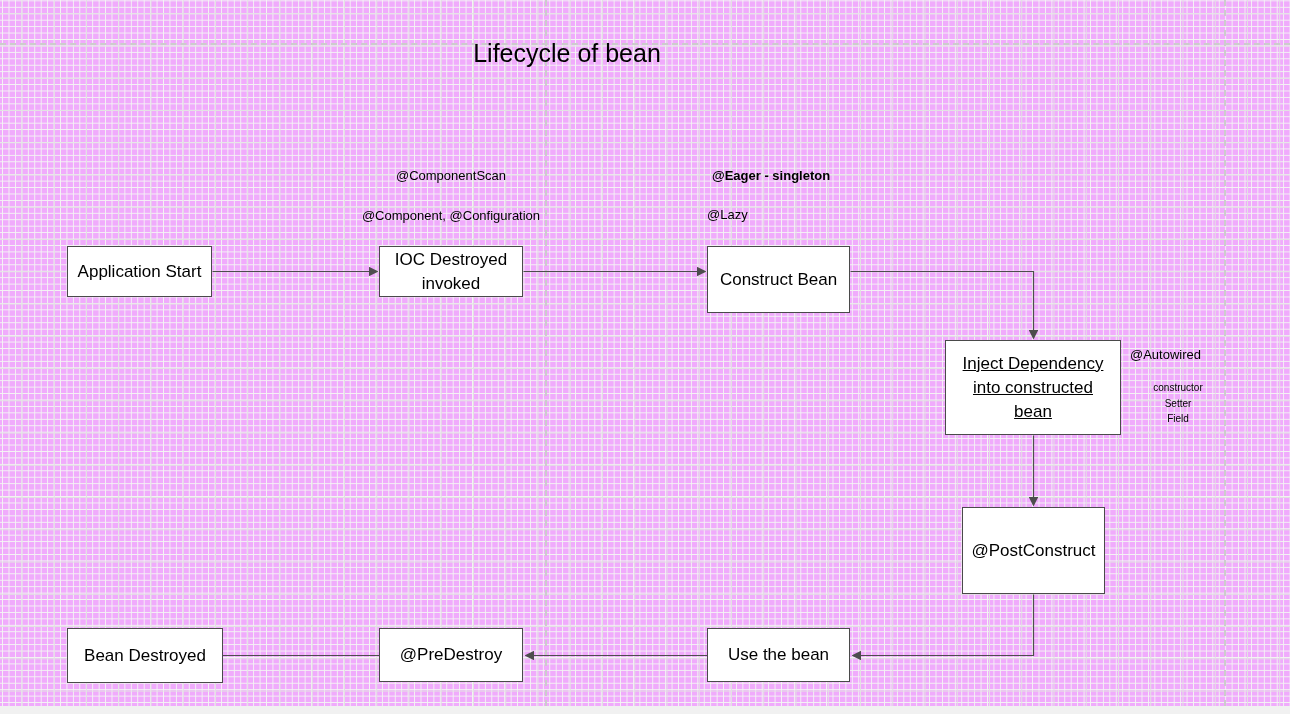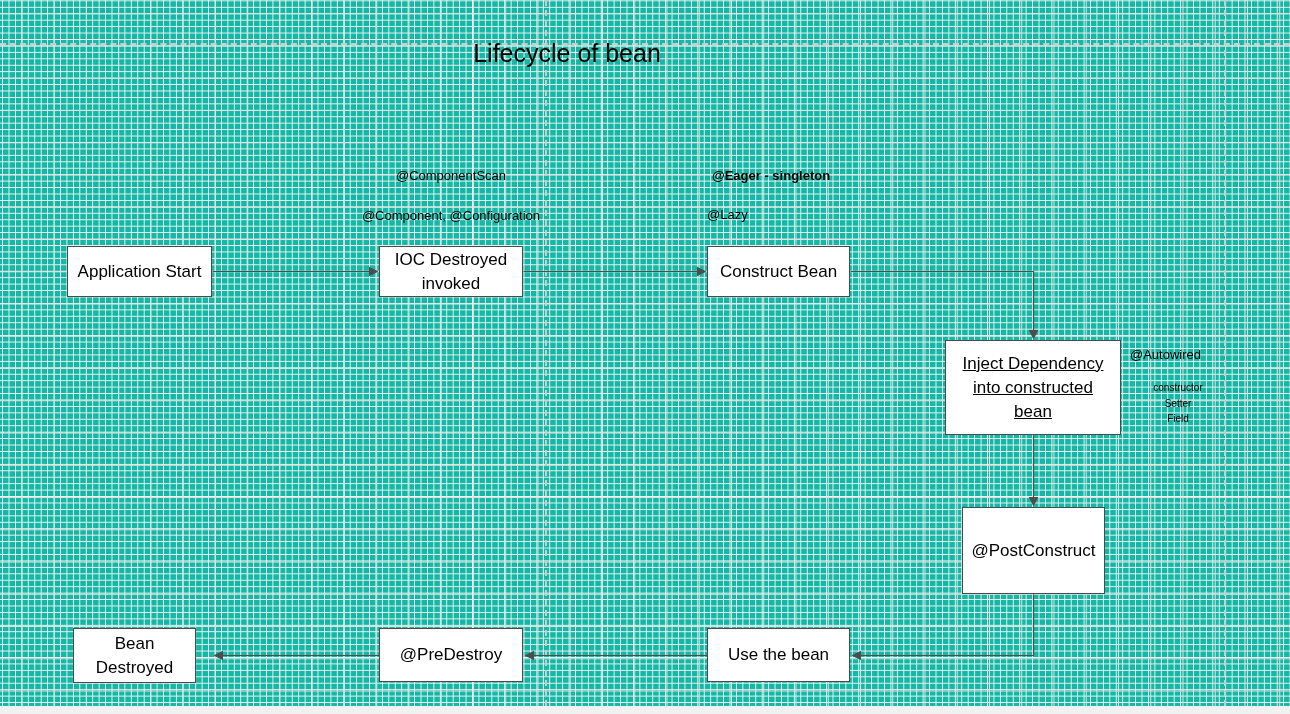--- a/index.html
+++ b/index.html
@@ -1,19 +1,19 @@
 <!DOCTYPE html>
 <html><head>
 <meta charset="utf-8">
 <style>
   html,body { margin:0; padding:0; }
   .canvas {
     position:relative;
     width:1290px; height:714px;
-    background:#14b8a6;
+    background:#f0abfc;
     overflow:hidden;
     font-family:"Liberation Sans","DejaVu Sans",sans-serif;
     color:#000000;
   }
   .grid {
     position:absolute; left:0; top:0; width:1290px; height:706px;
     background-image:
       linear-gradient(to right, #e2e2e2 1px, transparent 1px),
       linear-gradient(to bottom, #e2e2e2 1px, transparent 1px),
       linear-gradient(to right, #f4f4f4 1px, transparent 1px),
@@ -45,26 +45,26 @@
     background:#ffffff;
     border:1px solid #4a4a4a;
     box-sizing:border-box;
     display:flex; align-items:center; justify-content:center;
     text-align:center;
     font-size:17px; line-height:24px;
     white-space:pre-line;
   }
   .n0 { left:67px;  top:246px; width:145px; height:51px; }
   .n1 { left:379px; top:246px; width:144px; height:51px; }
-  .n2 { left:707px; top:246px; width:143px; height:51px; }
+  .n2 { left:707px; top:246px; width:143px; height:67px; }
   .n3 { left:945px; top:340px; width:176px; height:95px;text-decoration:underline; }
   .n4 { left:962px; top:507px; width:143px; height:87px; }
   .n5 { left:707px; top:628px; width:143px; height:54px; }
   .n6 { left:379px; top:628px; width:144px; height:54px; }
-  .n7 { left:73px;  top:628px; width:123px; height:55px; }
+  .n7 { left:67px;  top:628px; width:156px; height:55px; }
 
   .ann {
     position:absolute;
     font-size:13px; line-height:20px;
     white-space:pre-line;
   }
   .a0 { left:451px;  top:166px; transform:translateX(-50%); }
   .a1 { left:451px;  top:206px; transform:translateX(-50%); }
   .a2 { left:712px;  top:166px;font-weight:bold; }
   .a3 { left:707px;  top:205px; }

